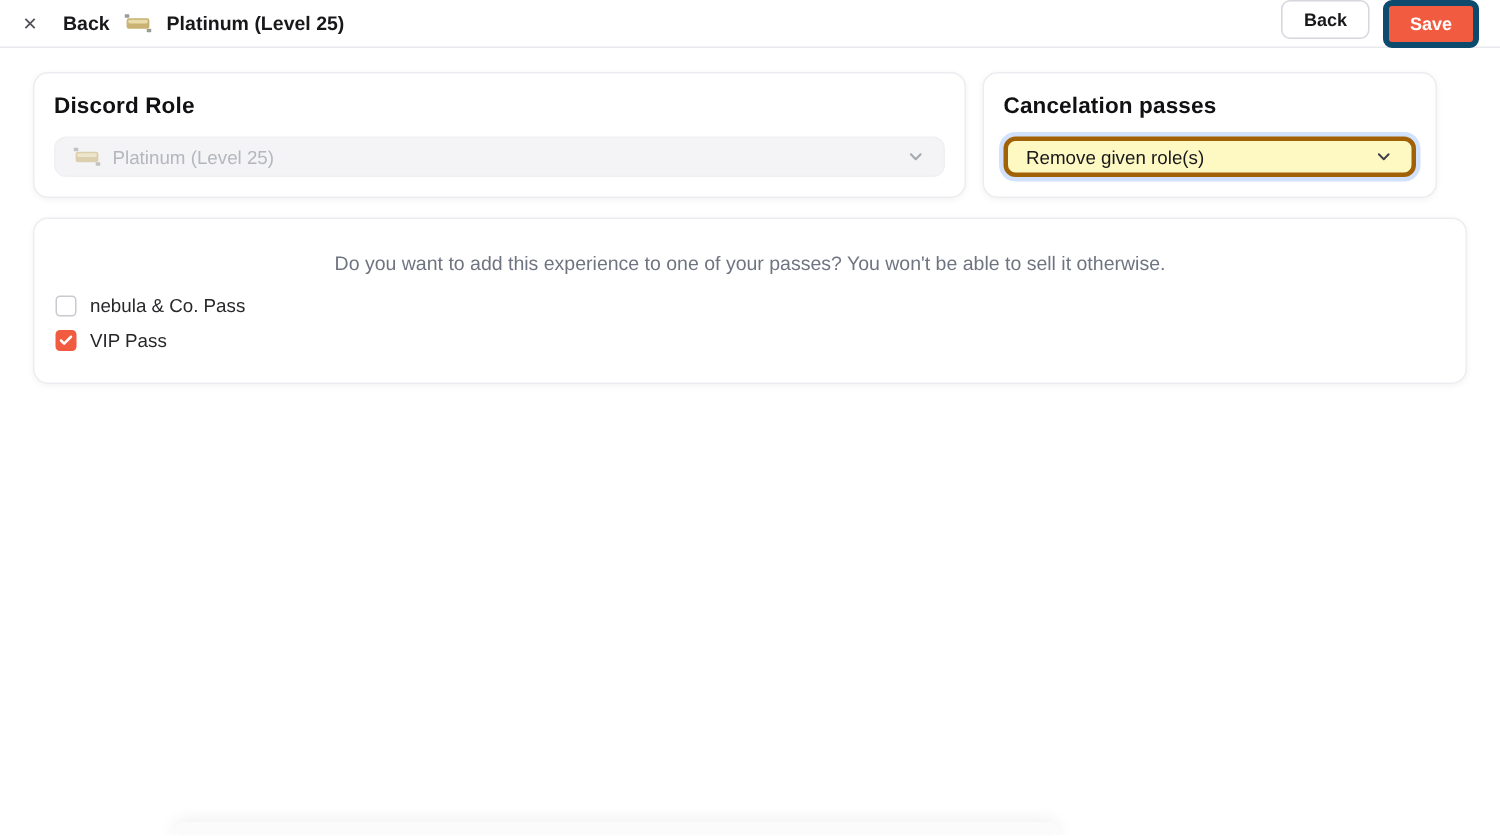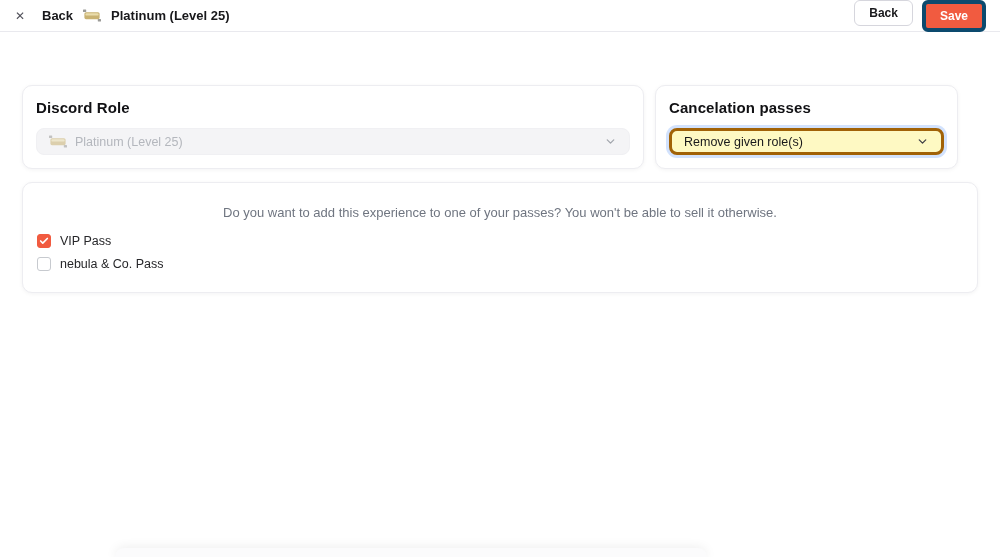--- a/index.html
+++ b/index.html
@@ -46,21 +46,20 @@
   .btn-back { background: #fff; color: #18181b; border: 1px solid #d6d6dd; }
   .btn-save { background: #F15B40; color: #fff; border: 4px solid #0c4a6e; }
 
   
   .content { padding: 16px 22px 0 22px; }
   .card {
     background: #fff;
     border: 1px solid #ededf1;
     border-radius: 10px;
     box-shadow: 0 1px 4px rgba(16,24,40,0.05);
-    margin-top: 37px;
   }
   .row1 {
     display: grid;
     grid-template-columns: 622px 303px;
     gap: 11px;
     align-items: start;
   }
   .card-inner { padding: 13px; }
   .card-title { font-size: 15px; font-weight: 700; color: #111114; letter-spacing: .1px; }
 
@@ -209,34 +208,34 @@
         </div>
       </section>
 
     </div>
 
     <section class="card row2">
       <div class="passes-inner">
         <p class="passes-desc">Do you want to add this experience to one of your passes? You won't be able to sell it otherwise.</p>
 
         <div class="checkbox-row">
+          <span class="checkbox">
+            
+          </span>
+          <span class="checkbox-label">nebula &amp; Co. Pass</span>
+        </div>
+
+        <div class="checkbox-row">
           <span class="checkbox checked">
             <svg width="10" height="10" viewBox="0 0 24 24" fill="none" stroke="#fff" stroke-width="4" stroke-linecap="round" stroke-linejoin="round">
                 <polyline points="20 6 9 17 4 12"></polyline>
               </svg>
           </span>
           <span class="checkbox-label">VIP Pass</span>
         </div>
-
-        <div class="checkbox-row">
-          <span class="checkbox">
-            
-          </span>
-          <span class="checkbox-label">nebula &amp; Co. Pass</span>
-        </div>
       </div>
     </section>
 
   </main>
 
   <div class="bottom-peek"></div>
 
 </div>
 
 </body></html>

